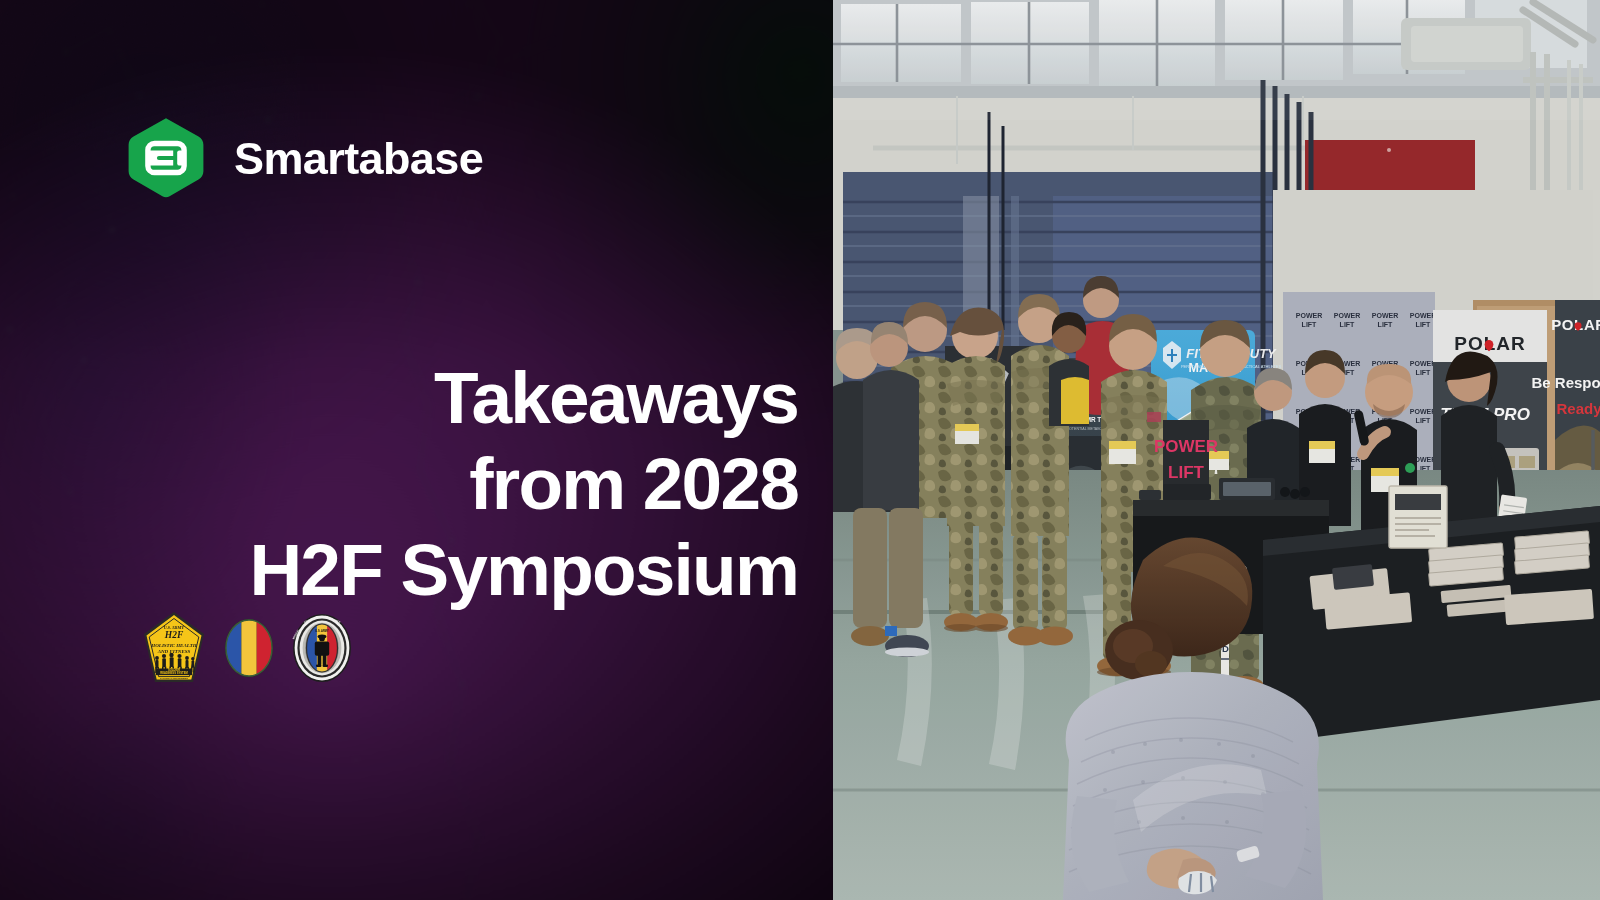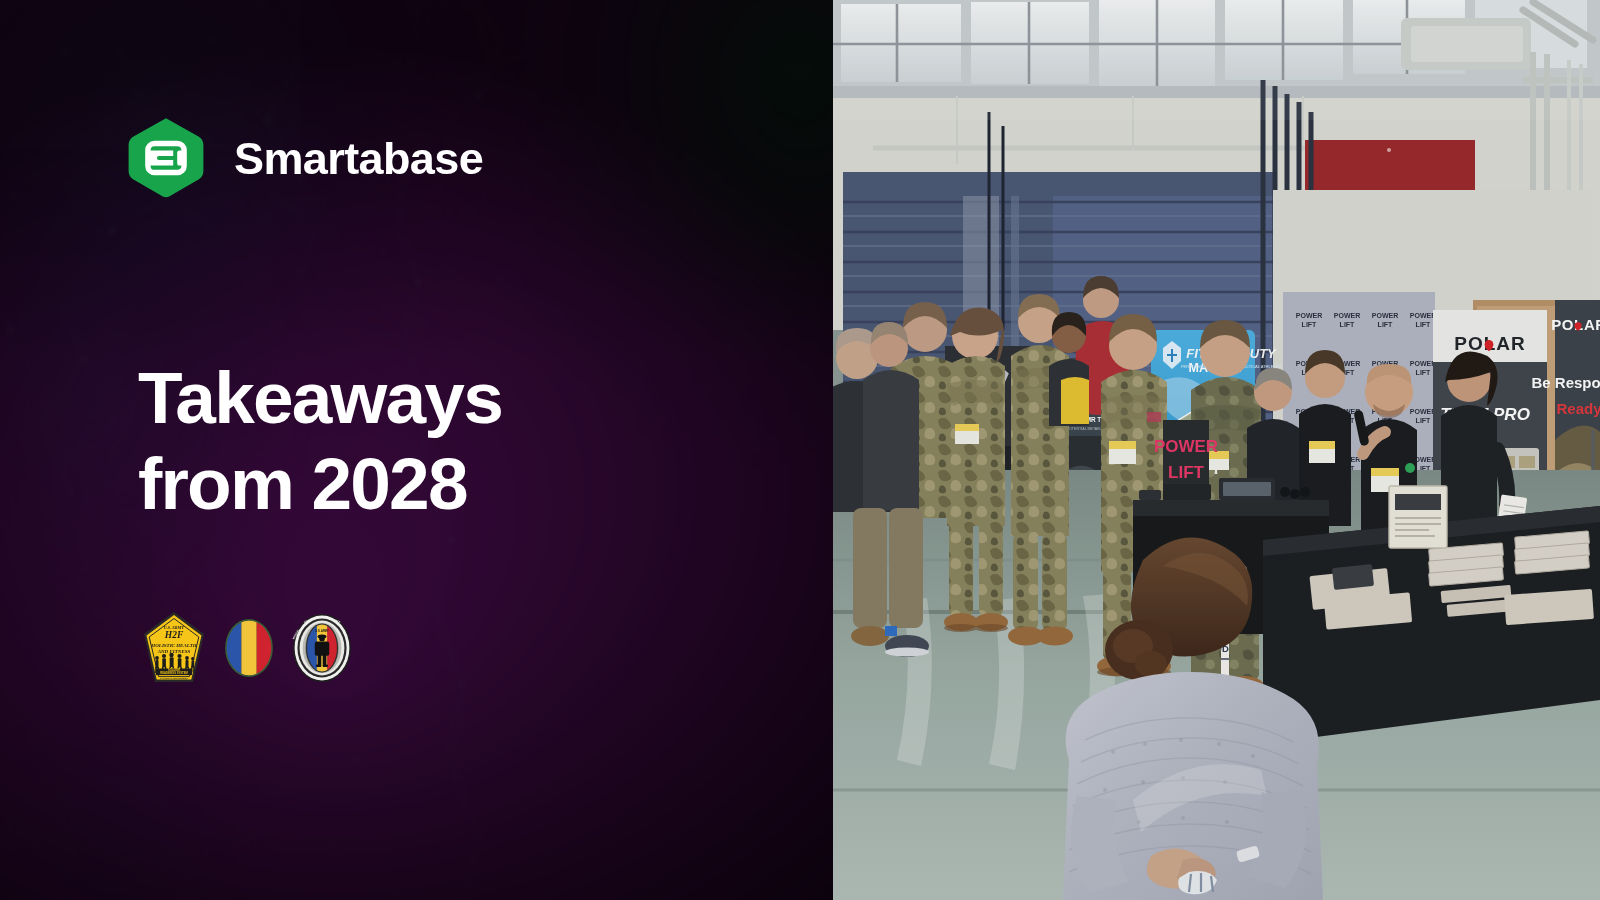--- a/index.html
+++ b/index.html
@@ -4,21 +4,21 @@
 <style>
   html,body{margin:0;padding:0;background:#000;}
   body{font-family:"Liberation Sans","DejaVu Sans",sans-serif;}
   #stage{
     position:relative;width:1600px;height:900px;overflow:hidden;background:#0a0a0c;
   }
 
   
   .left-panel{
     position:absolute;left:0;top:0;width:833px;height:900px;overflow:hidden;
-    background:#a21caf;
+    background:#d946ef;
   }
   
   .glow-purple{
     position:absolute;left:-230px;top:-270px;width:760px;height:780px;
     background:radial-gradient(ellipse 50% 50% at 50% 50%,
       rgba(120,72,200,0.70) 0%,
       rgba(92,56,166,0.42) 32%,
       rgba(60,36,120,0.20) 56%,
       rgba(30,18,64,0.06) 76%,
       rgba(0,0,0,0) 100%);
@@ -72,21 +72,21 @@
     width:84px;height:84px;position:relative;flex:0 0 auto;
   }
   .brand-name{
     color:#fff;font-size:45px;font-weight:700;letter-spacing:-0.6px;line-height:1;
     white-space:nowrap;
   }
 
   
   .headline{
     position:absolute;left:138px;top:306px;width:660px;
-    color:#fff;font-size:73px;font-weight:700;line-height:1.18;letter-spacing:-1.8px;
+    color:#fff;font-size:73px;font-weight:700;line-height:1.18;letter-spacing:-1.8px;text-align:right;
   }
   .headline .ln{display:block;white-space:nowrap;}
 
   
   .badges{position:absolute;left:141px;top:610px;display:flex;align-items:center;gap:14px;}
   .badge{position:relative;}
 
   
   .photo{
     position:absolute;left:833px;top:0;width:767px;height:900px;overflow:hidden;
@@ -185,20 +185,21 @@
           <path d="M24.6 34.6 H49.2 a0 0 0 0 1 0 0 V40.0 H34.9 a2.0 2.0 0 0 0 0 4.0 H49.2 V49.4 H24.6 Z" fill="#ffffff"></path>
           <rect x="53.2" y="34.4" width="6.2" height="15.2" rx="2.2" fill="#ffffff"></rect>
         </svg>
       </div>
       <div class="brand-name">Smartabase</div>
     </div>
 
     <h1 class="headline">
       <span class="ln">Takeaways</span>
       <span class="ln">from 2028</span>
+      <span class="ln">H2F Symposium</span>
     </h1>
 
     <div class="badges">
 
       <div class="badge">
         <svg width="66" height="76" viewBox="0 0 66 76">
           <path d="M33 2 L63 24 L52 72 L14 72 L3 24 Z" fill="#2a2a28"></path>
           <path d="M33 5 L60.5 25.5 L50.3 69.4 L15.7 69.4 L5.5 25.5 Z" fill="#f5c518"></path>
           <path d="M33 8.5 L57.8 27 L48.4 66.6 L17.6 66.6 L8.2 27 Z" fill="none" stroke="#2a2a28" stroke-width="1"></path>
           <g fill="#1d1d1b" font-family="'Liberation Serif',serif" text-anchor="middle">

